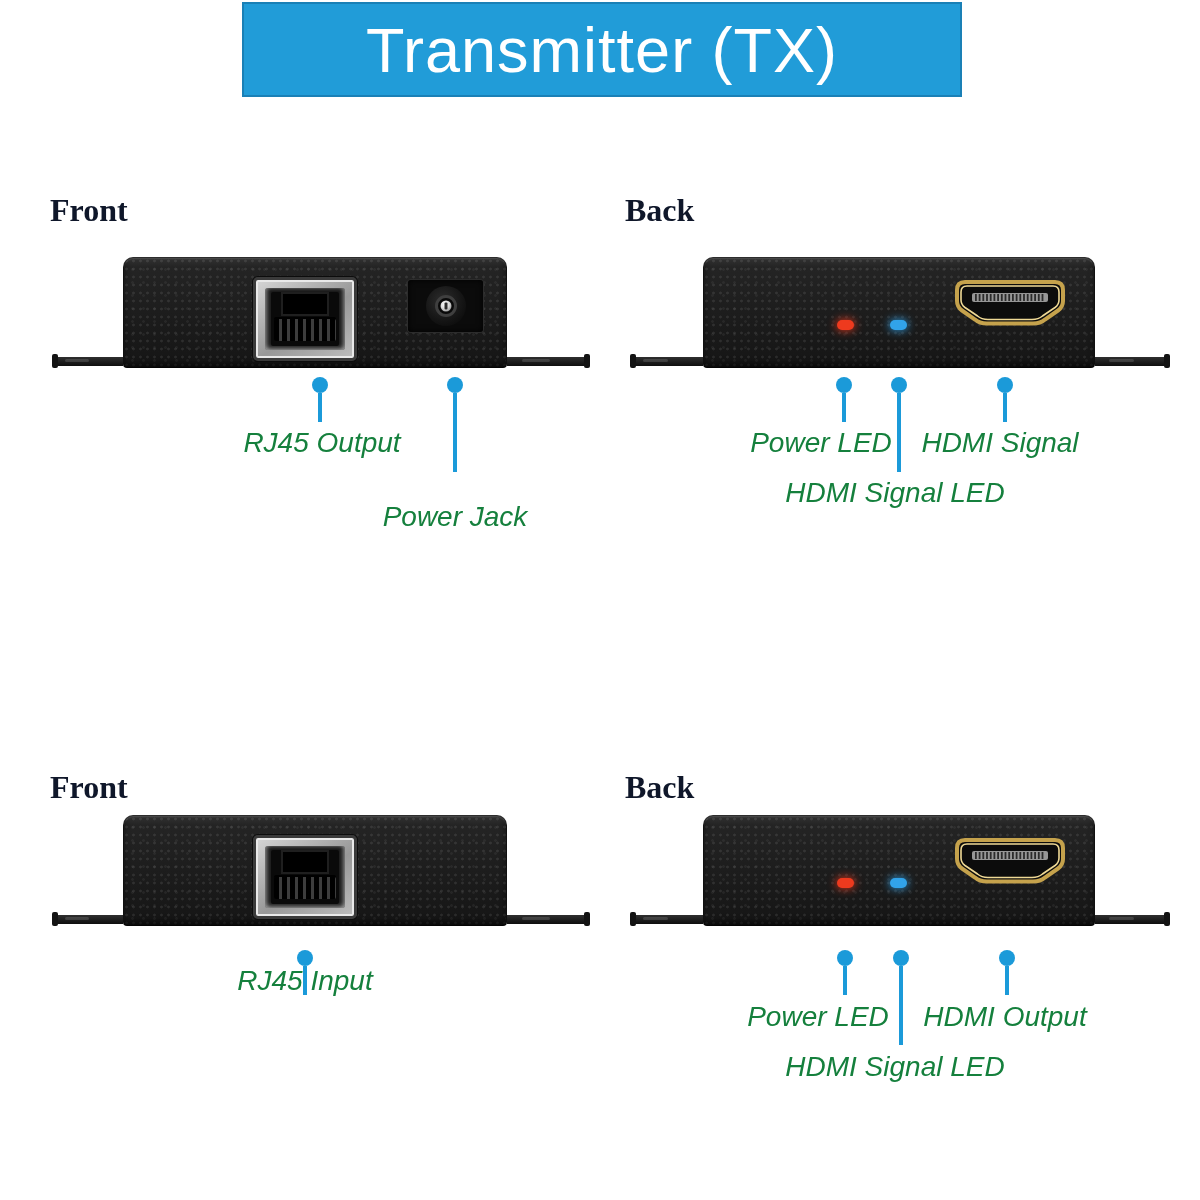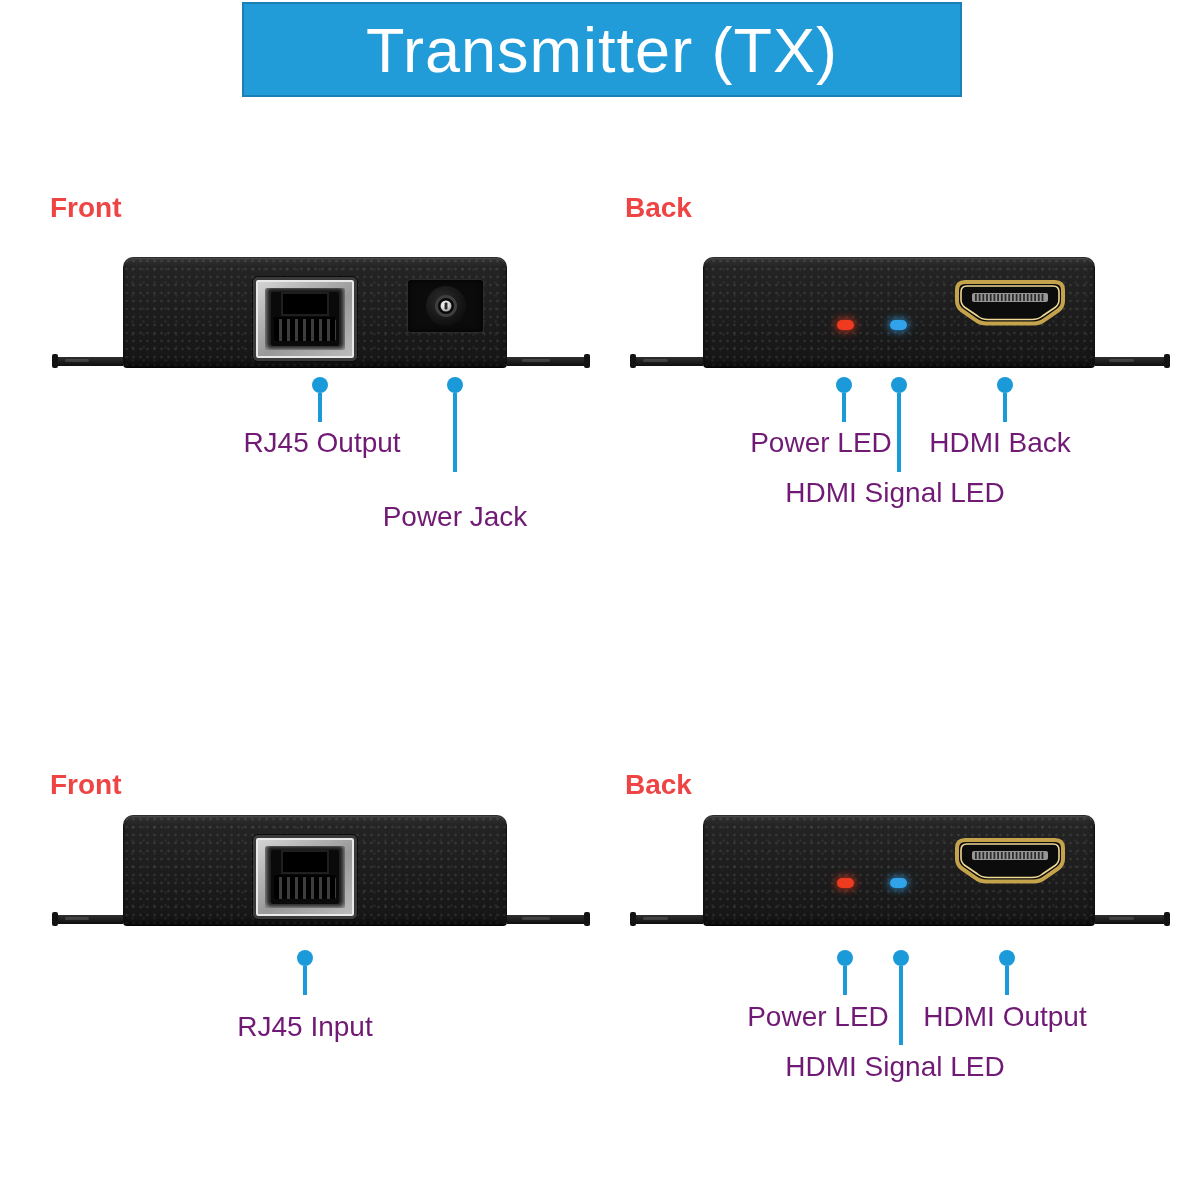--- a/index.html
+++ b/index.html
@@ -6,21 +6,21 @@
   body { background:#ffffff; font-family:"Liberation Sans", sans-serif; }
   .page { position:relative; width:1200px; height:1200px; background:#ffffff; overflow:hidden; }
 
   
   .banner { position:absolute; left:242px; width:720px; display:flex; align-items:center; justify-content:center; }
   .banner-tx { top:2px; height:95px; border:2px solid #1a80b6; }
   .banner-rx { top:590px; height:98px; border:2px solid #dd8e10; }
   .banner-title { color:#ffffff; font-size:63px; font-weight:400; letter-spacing:1px; }
 
   
-  .view-label { position:absolute; font-size:28px; font-weight:700; color:#ef4444; }
+  .view-label { position:absolute; font-size:32px; font-weight:700; color:#0f172a;font-family:Liberation Serif, serif; }
 
   
   .device { position:absolute; height:111px; }
   .device-body {
     position:absolute; inset:0;
     border-radius:10px 10px 4px 4px;
     background-color:#1e1e1e;
     background-image:
       radial-gradient(rgba(255,255,255,0.09) 1px, transparent 1.5px),
       radial-gradient(rgba(255,255,255,0.05) 1px, transparent 1.5px),
@@ -63,21 +63,21 @@
   .led { position:absolute; width:17px; height:10px; border-radius:5px; top:63px; }
   .led-power { left:134px; box-shadow:0 0 8px 1px rgba(238,58,30,0.8); }
   .led-signal { left:187px; box-shadow:0 0 8px 1px rgba(49,163,234,0.8); }
 
   
   .hdmi { position:absolute; left:252px; top:23px; width:110px; height:46px; }
 
   
   .dot { position:absolute; width:16px; height:16px; border-radius:50%; transform:translate(-50%,-50%); }
   .stem { position:absolute; width:4px; transform:translateX(-50%); }
-  .callout-label { position:absolute; transform:translateX(-50%); font-size:28px; color:#701a75; white-space:nowrap; }
+  .callout-label { position:absolute; transform:translateX(-50%); font-size:28px; color:#15803d; white-space:nowrap;font-style:italic; }
 </style>
 </head>
 <body>
 
 <div class="page">
 
   <div class="banner banner-tx" style="background-color: rgb(33, 156, 216);">
     <span class="banner-title">Transmitter (TX)</span>
   </div>
 
@@ -129,21 +129,21 @@
   <div class="dot" style="left: 844px; top: 385px; background-color: rgb(27, 154, 217);"></div>
   <div class="stem" style="left: 844px; top: 393px; height: 29px; background-color: rgb(27, 154, 217);"></div>
   <div class="callout-label" style="left:821px; top:427px;">Power LED</div>
 
   <div class="dot" style="left: 899px; top: 385px; background-color: rgb(27, 154, 217);"></div>
   <div class="stem" style="left: 899px; top: 393px; height: 79px; background-color: rgb(27, 154, 217);"></div>
   <div class="callout-label" style="left:895px; top:477px;">HDMI Signal LED</div>
 
   <div class="dot" style="left: 1005px; top: 385px; background-color: rgb(27, 154, 217);"></div>
   <div class="stem" style="left: 1005px; top: 393px; height: 29px; background-color: rgb(27, 154, 217);"></div>
-  <div class="callout-label" style="left:1000px; top:427px;">HDMI Back</div>
+  <div class="callout-label" style="left:1000px; top:427px;">HDMI Signal</div>
 
 
   <div class="view-label" style="left:50px; top:769px;">Front</div>
   <div class="view-label" style="left:625px; top:769px;">Back</div>
 
   <div class="device" style="left:123px; top:815px; width:384px;">
     <div class="device-body"></div>
     <div class="ear ear-left" style="left:-71px; width:71px;"></div>
     <div class="ear ear-right" style="right:-83px; width:83px;"></div>
     <div class="rj45">
@@ -165,21 +165,21 @@
     <svg class="hdmi" viewBox="0 0 110 46">
       <path d="M10 2 H100 Q108 2 108 10 V21 Q108 27 103 30.5 L90 39.5 Q85.5 43.5 78 43.5 H32 Q24.5 43.5 20 39.5 L7 30.5 Q2 27 2 21 V10 Q2 2 10 2 Z" fill="#0c0c0c" stroke="#c5a24c" stroke-width="4"></path>
       <path d="M12 6 H98 Q104 6 104 12 V20 Q104 24.5 100 27.5 L87.5 36 Q83.5 39.5 77 39.5 H33 Q26.5 39.5 22.5 36 L10 27.5 Q6 24.5 6 20 V12 Q6 6 12 6 Z" fill="none" stroke="#efd995" stroke-width="1.6"></path>
       <rect x="17" y="13" width="76" height="9" rx="2" fill="#969696"></rect>
       <line x1="20" y1="17.5" x2="90" y2="17.5" stroke="#2b2b2b" stroke-width="7" stroke-dasharray="1.8 1.9"></line>
     </svg>
   </div>
 
   <div class="dot" style="left: 305px; top: 958px; background-color: rgb(27, 154, 217);"></div>
   <div class="stem" style="left: 305px; top: 966px; height: 29px; background-color: rgb(27, 154, 217);"></div>
-  <div class="callout-label" style="left:305px; top:1011px;">RJ45 Input</div>
+  <div class="callout-label" style="left:305px; top:965px;">RJ45 Input</div>
 
   <div class="dot" style="left: 845px; top: 958px; background-color: rgb(27, 154, 217);"></div>
   <div class="stem" style="left: 845px; top: 966px; height: 29px; background-color: rgb(27, 154, 217);"></div>
   <div class="callout-label" style="left:818px; top:1001px;">Power LED</div>
 
   <div class="dot" style="left: 901px; top: 958px; background-color: rgb(27, 154, 217);"></div>
   <div class="stem" style="left: 901px; top: 966px; height: 79px; background-color: rgb(27, 154, 217);"></div>
   <div class="callout-label" style="left:895px; top:1051px;">HDMI Signal LED</div>
 
   <div class="dot" style="left: 1007px; top: 958px; background-color: rgb(27, 154, 217);"></div>

